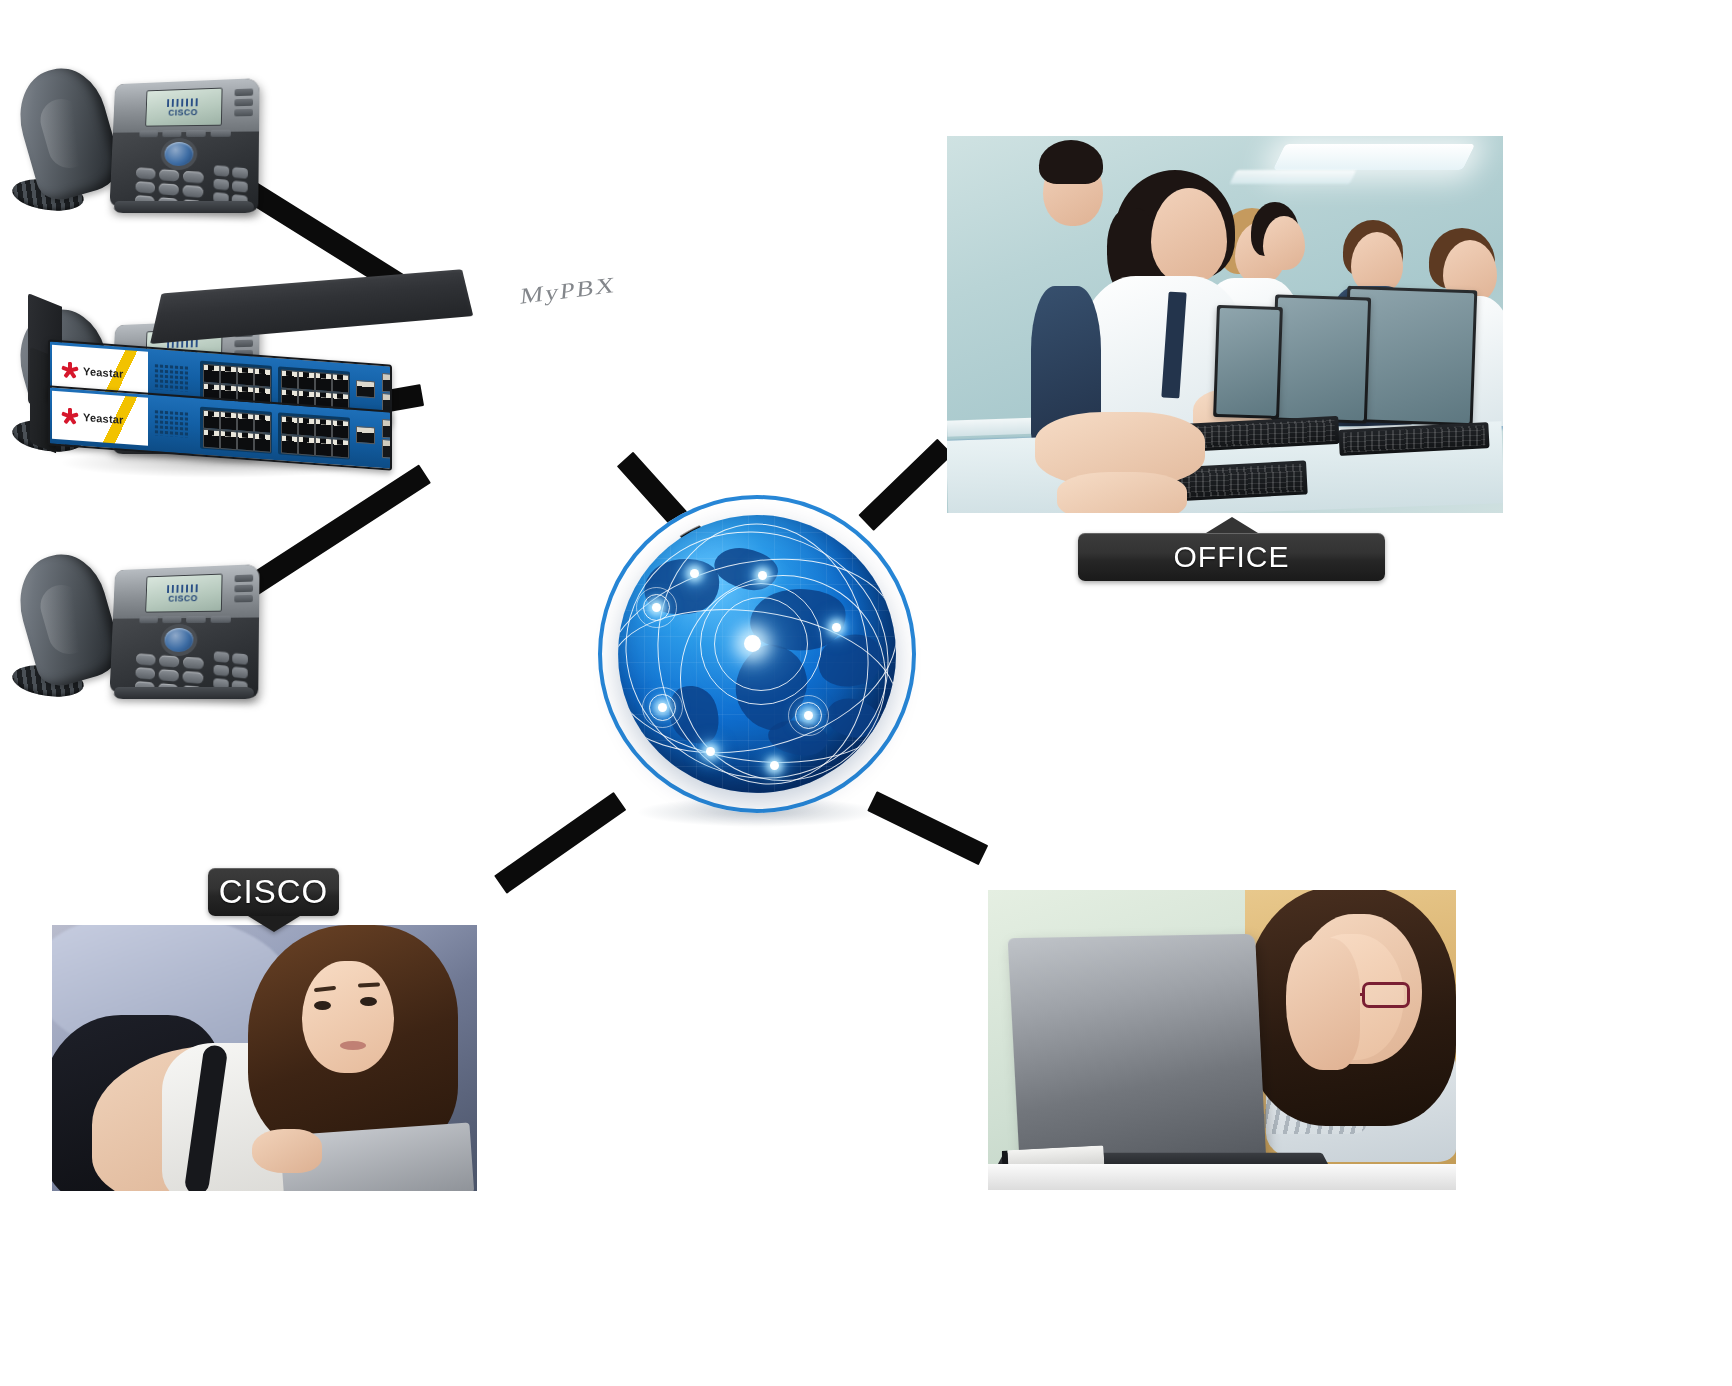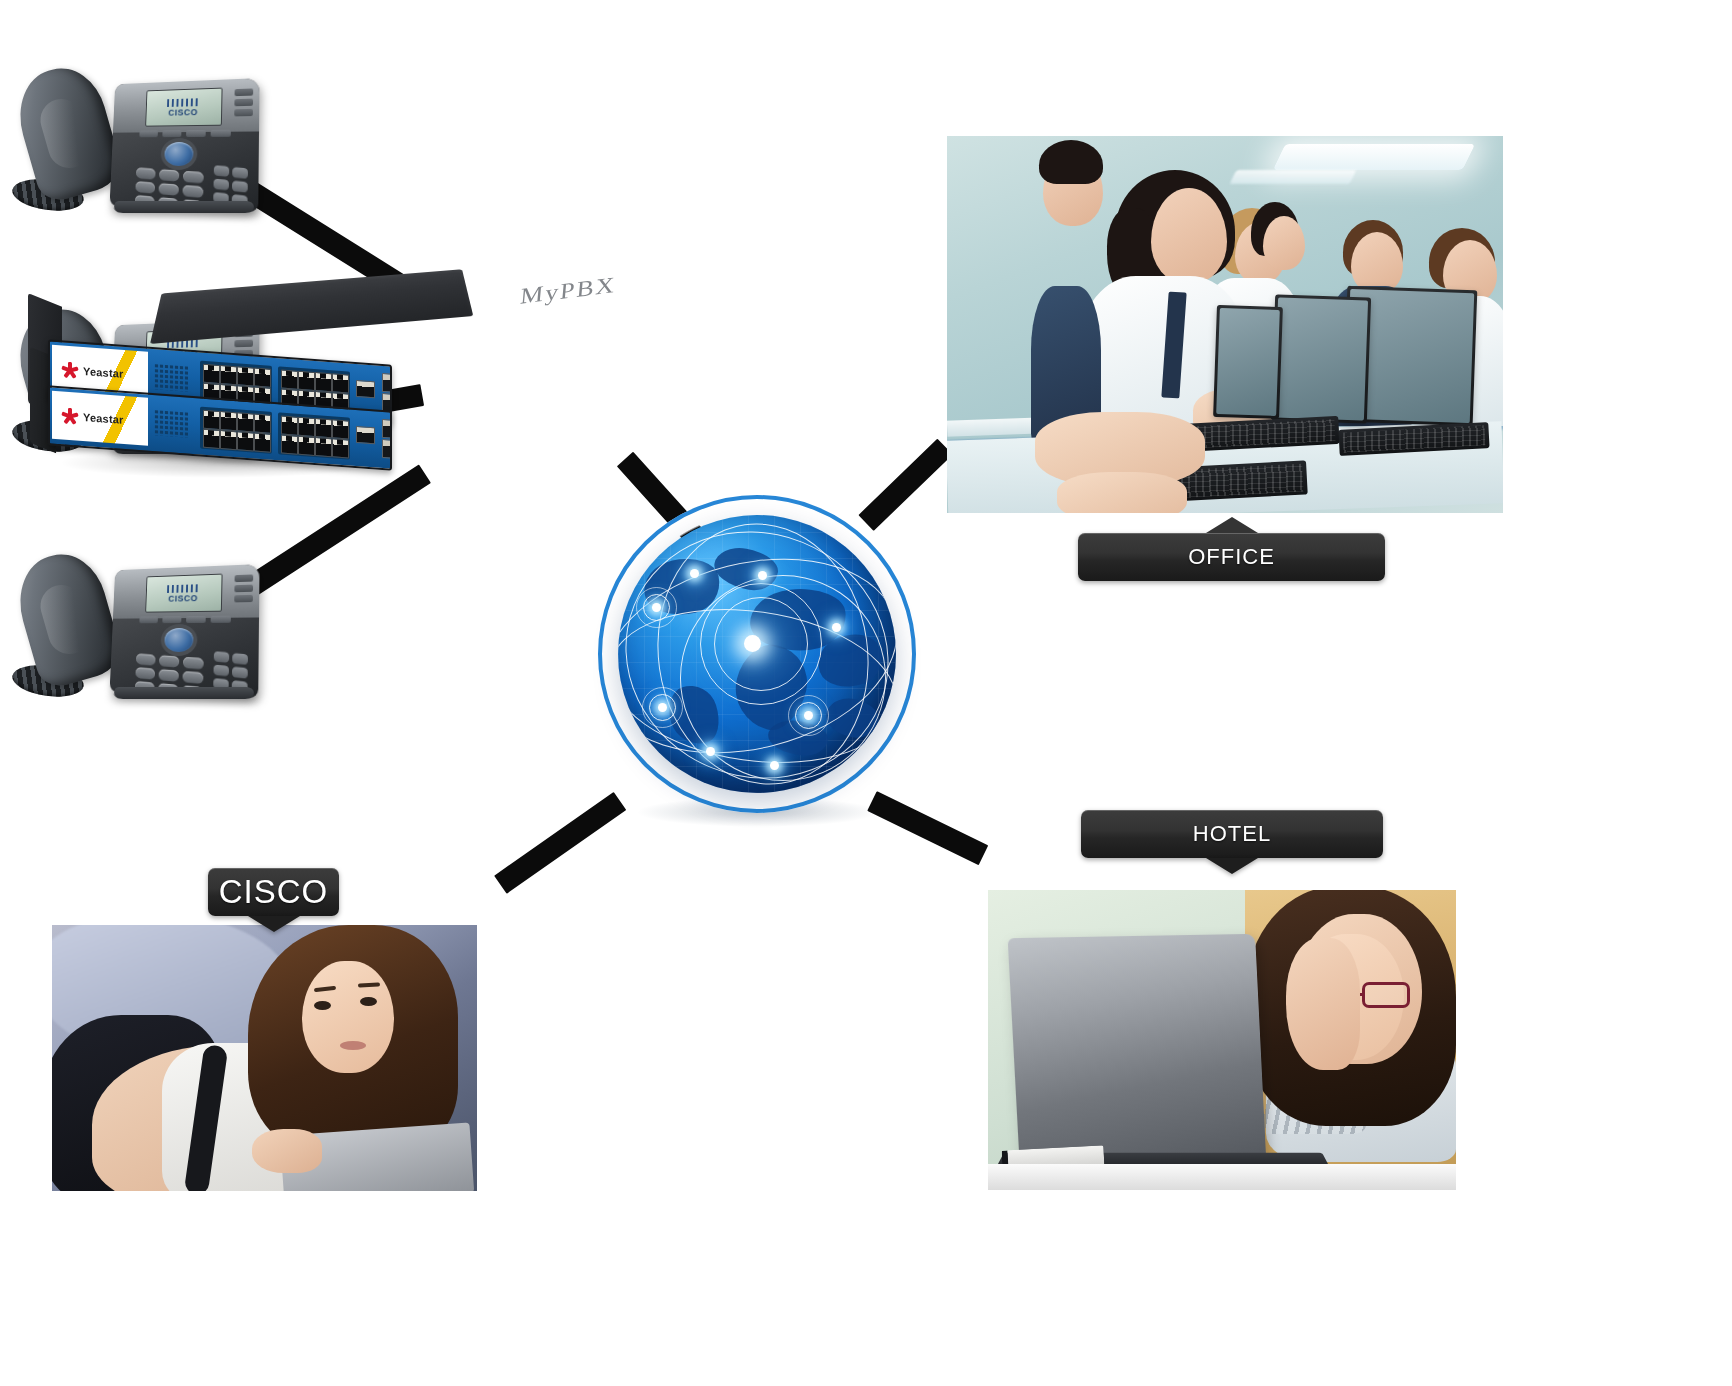--- a/index.html
+++ b/index.html
@@ -664,21 +664,21 @@
 
   
   .banner {
     position: absolute;
     height: 48px;
     display: flex;
     align-items: center;
     justify-content: center;
     color: #ffffff;
     font-family: "Liberation Sans", sans-serif;
-    font-size: 22px;
+    font-size: 30px;
     letter-spacing: 1px;
     background: linear-gradient(180deg, #3c3c3c 0%, #333333 42%, #262626 58%, #1a1a1a 100%);
     border-radius: 7px;
     box-shadow: 0 2px 5px rgba(0,0,0,.35), inset 0 1px 0 rgba(255,255,255,.22);
     text-shadow: 0 1px 2px rgba(0,0,0,.6);
   }
   .banner .notch {
     position:absolute;
     left: 50%;
     width: 0; height: 0;
@@ -1077,23 +1077,19 @@
     <div class="ht-laptop-base"></div>
     <div class="ht-book"></div>
     <div class="ht-deskedge"></div>
   </div>
 
   <div class="banner up" id="banner-office">
     <span class="notch"></span>
     <span>OFFICE</span>
   </div>
 
-  <div class="banner down" id="banner-hotel">
-    <span class="notch"></span>
-    <span>HOTEL</span>
-  </div>
 
   <div class="banner down" id="banner-home">
     <span class="notch"></span>
     <span>CISCO</span>
   </div>
 
 </div>
 
 </body></html>

